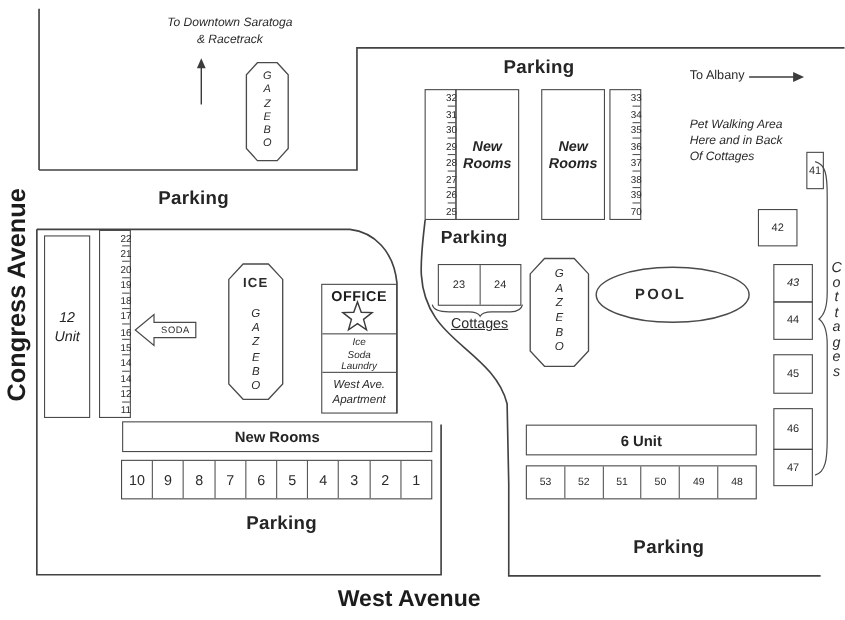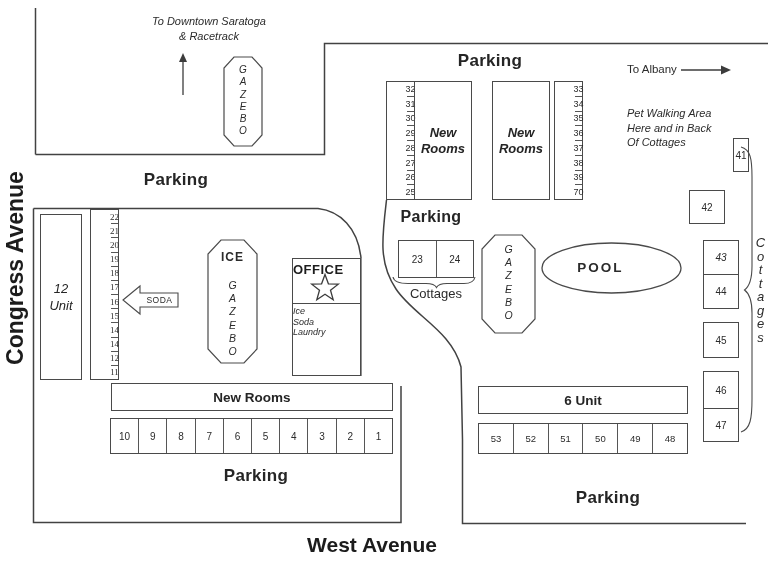--- a/index.html
+++ b/index.html
@@ -12,21 +12,21 @@
   .parking{font-size:17px;font-weight:600;width:120px;text-align:center;letter-spacing:.3px;color:#252525;}
   .street{font-weight:700;color:#1c1c1c;}
   .box{position:absolute;z-index:2;border:1px solid #4a4a4a;box-sizing:border-box;}
   .cells-row{display:flex;flex-direction:row;}
   .cells-col{display:flex;flex-direction:column;padding-left:20px;}
   .cell{flex:1;display:flex;align-items:center;justify-content:center;font-weight:500;}
   .cells-row .cell + .cell{border-left:1px solid #565656;}
   .cells-col .cell + .cell{border-top:1px solid #565656;}
   .blockface{display:flex;align-items:center;justify-content:center;font-weight:600;color:#252525;}
   .cottage{display:flex;align-items:center;justify-content:center;font-size:10px;font-weight:500;}
-  .office-sec{position:absolute;left:0;right:0;box-sizing:border-box;}
+  .office-sec{position:absolute;left:0;right:0;box-sizing:border-box;text-align:center;}
 </style>
 </head>
 <body>
 
 <div id="map">
 
   <svg id="shapes" width="768" height="564" viewBox="0 0 768 564">
 
     <path d="M35.5,8 L35.5,154.5" stroke="#424242" stroke-width="1.5" fill="none"></path>
     <path d="M35.5,154.5 L324.5,154.5 L324.5,43.5 L768,43.5" stroke="#424242" stroke-width="1.5" fill="none"></path>
@@ -92,44 +92,46 @@
 Z
 E
 B
 O</div>
 
   <div class="lbl ctr" style="left:542px;top:260px;width:117px;font-size:13.5px;font-weight:600;letter-spacing:2px;">POOL</div>
   <div class="lbl ctr" style="left:141px;top:294px;width:37px;font-size:8.5px;line-height:12px;letter-spacing:.5px;font-weight:500;">SODA</div>
 
   <div class="box blockface pre ctr" style="left:40px;top:214px;width:42px;height:166px;font-size:13px;line-height:17px;font-weight:500;white-space:pre-line;">12
 Unit</div>
-  <div class="box cells-col" style="left:90px;top:209px;width:29px;height:171px;font-size:9px;font-family:Liberation Serif, serif;">
+  <div class="box cells-col" style="left:90px;top:209px;width:29px;height:171px;font-size:9px;">
       <div class="cell">22</div>
       <div class="cell">21</div>
       <div class="cell">20</div>
       <div class="cell">19</div>
       <div class="cell">18</div>
       <div class="cell">17</div>
       <div class="cell">16</div>
       <div class="cell">15</div>
       <div class="cell">14</div>
       <div class="cell">14</div>
       <div class="cell">12</div>
       <div class="cell">11</div>
     </div>
 
   <div class="box" style="left:292px;top:258px;width:69px;height:118px;">
     <div class="office-sec" style="top:0;height:44px;padding-top:3px;font-size:13px;font-weight:800;letter-spacing:.5px;color:#1d1d1d;">OFFICE</div>
     <div class="office-sec pre" style="top:44px;height:35px;border-top:1px solid #4a4a4a;padding-top:2px;font-size:9px;line-height:10.5px;">Ice
 Soda
 Laundry</div>
+    <div class="office-sec pre" style="top:79px;height:39px;border-top:1px solid #4a4a4a;padding-top:5px;font-size:10.5px;line-height:13px;font-weight:500;">West Ave.
+Apartment</div>
   </div>
 
   <div class="box blockface" style="left:111px;top:383px;width:282px;height:28px;font-size:13.5px;">New Rooms</div>
-  <div class="box cells-row" style="left:110px;top:418px;width:283px;height:36px;font-size:10px;">
+  <div class="box cells-row" style="left:110px;top:418px;width:283px;height:36px;font-size:13px;">
       <div class="cell">10</div>
       <div class="cell">9</div>
       <div class="cell">8</div>
       <div class="cell">7</div>
       <div class="cell">6</div>
       <div class="cell">5</div>
       <div class="cell">4</div>
       <div class="cell">3</div>
       <div class="cell">2</div>
       <div class="cell">1</div>
@@ -157,21 +159,21 @@
       <div class="cell">37</div>
       <div class="cell">38</div>
       <div class="cell">39</div>
       <div class="cell">70</div>
     </div>
 
   <div class="box cells-row" style="left:398px;top:240px;width:76px;height:38px;font-size:10px;">
       <div class="cell">23</div>
       <div class="cell">24</div>
     </div>
-  <div class="lbl ctr" style="left:397px;top:286px;width:78px;font-size:13px;font-weight:500;">Cottages</div>
+  <div class="lbl ctr" style="left:397px;top:286px;width:78px;font-size:13px;font-weight:500;text-decoration:underline;">Cottages</div>
 
   <div class="box blockface" style="left:478px;top:386px;width:210px;height:28px;font-size:13.5px;">6 Unit</div>
   <div class="box cells-row" style="left:478px;top:423px;width:210px;height:31px;font-size:9.5px;">
       <div class="cell">53</div>
       <div class="cell">52</div>
       <div class="cell">51</div>
       <div class="cell">50</div>
       <div class="cell">49</div>
       <div class="cell">48</div>
     </div>

